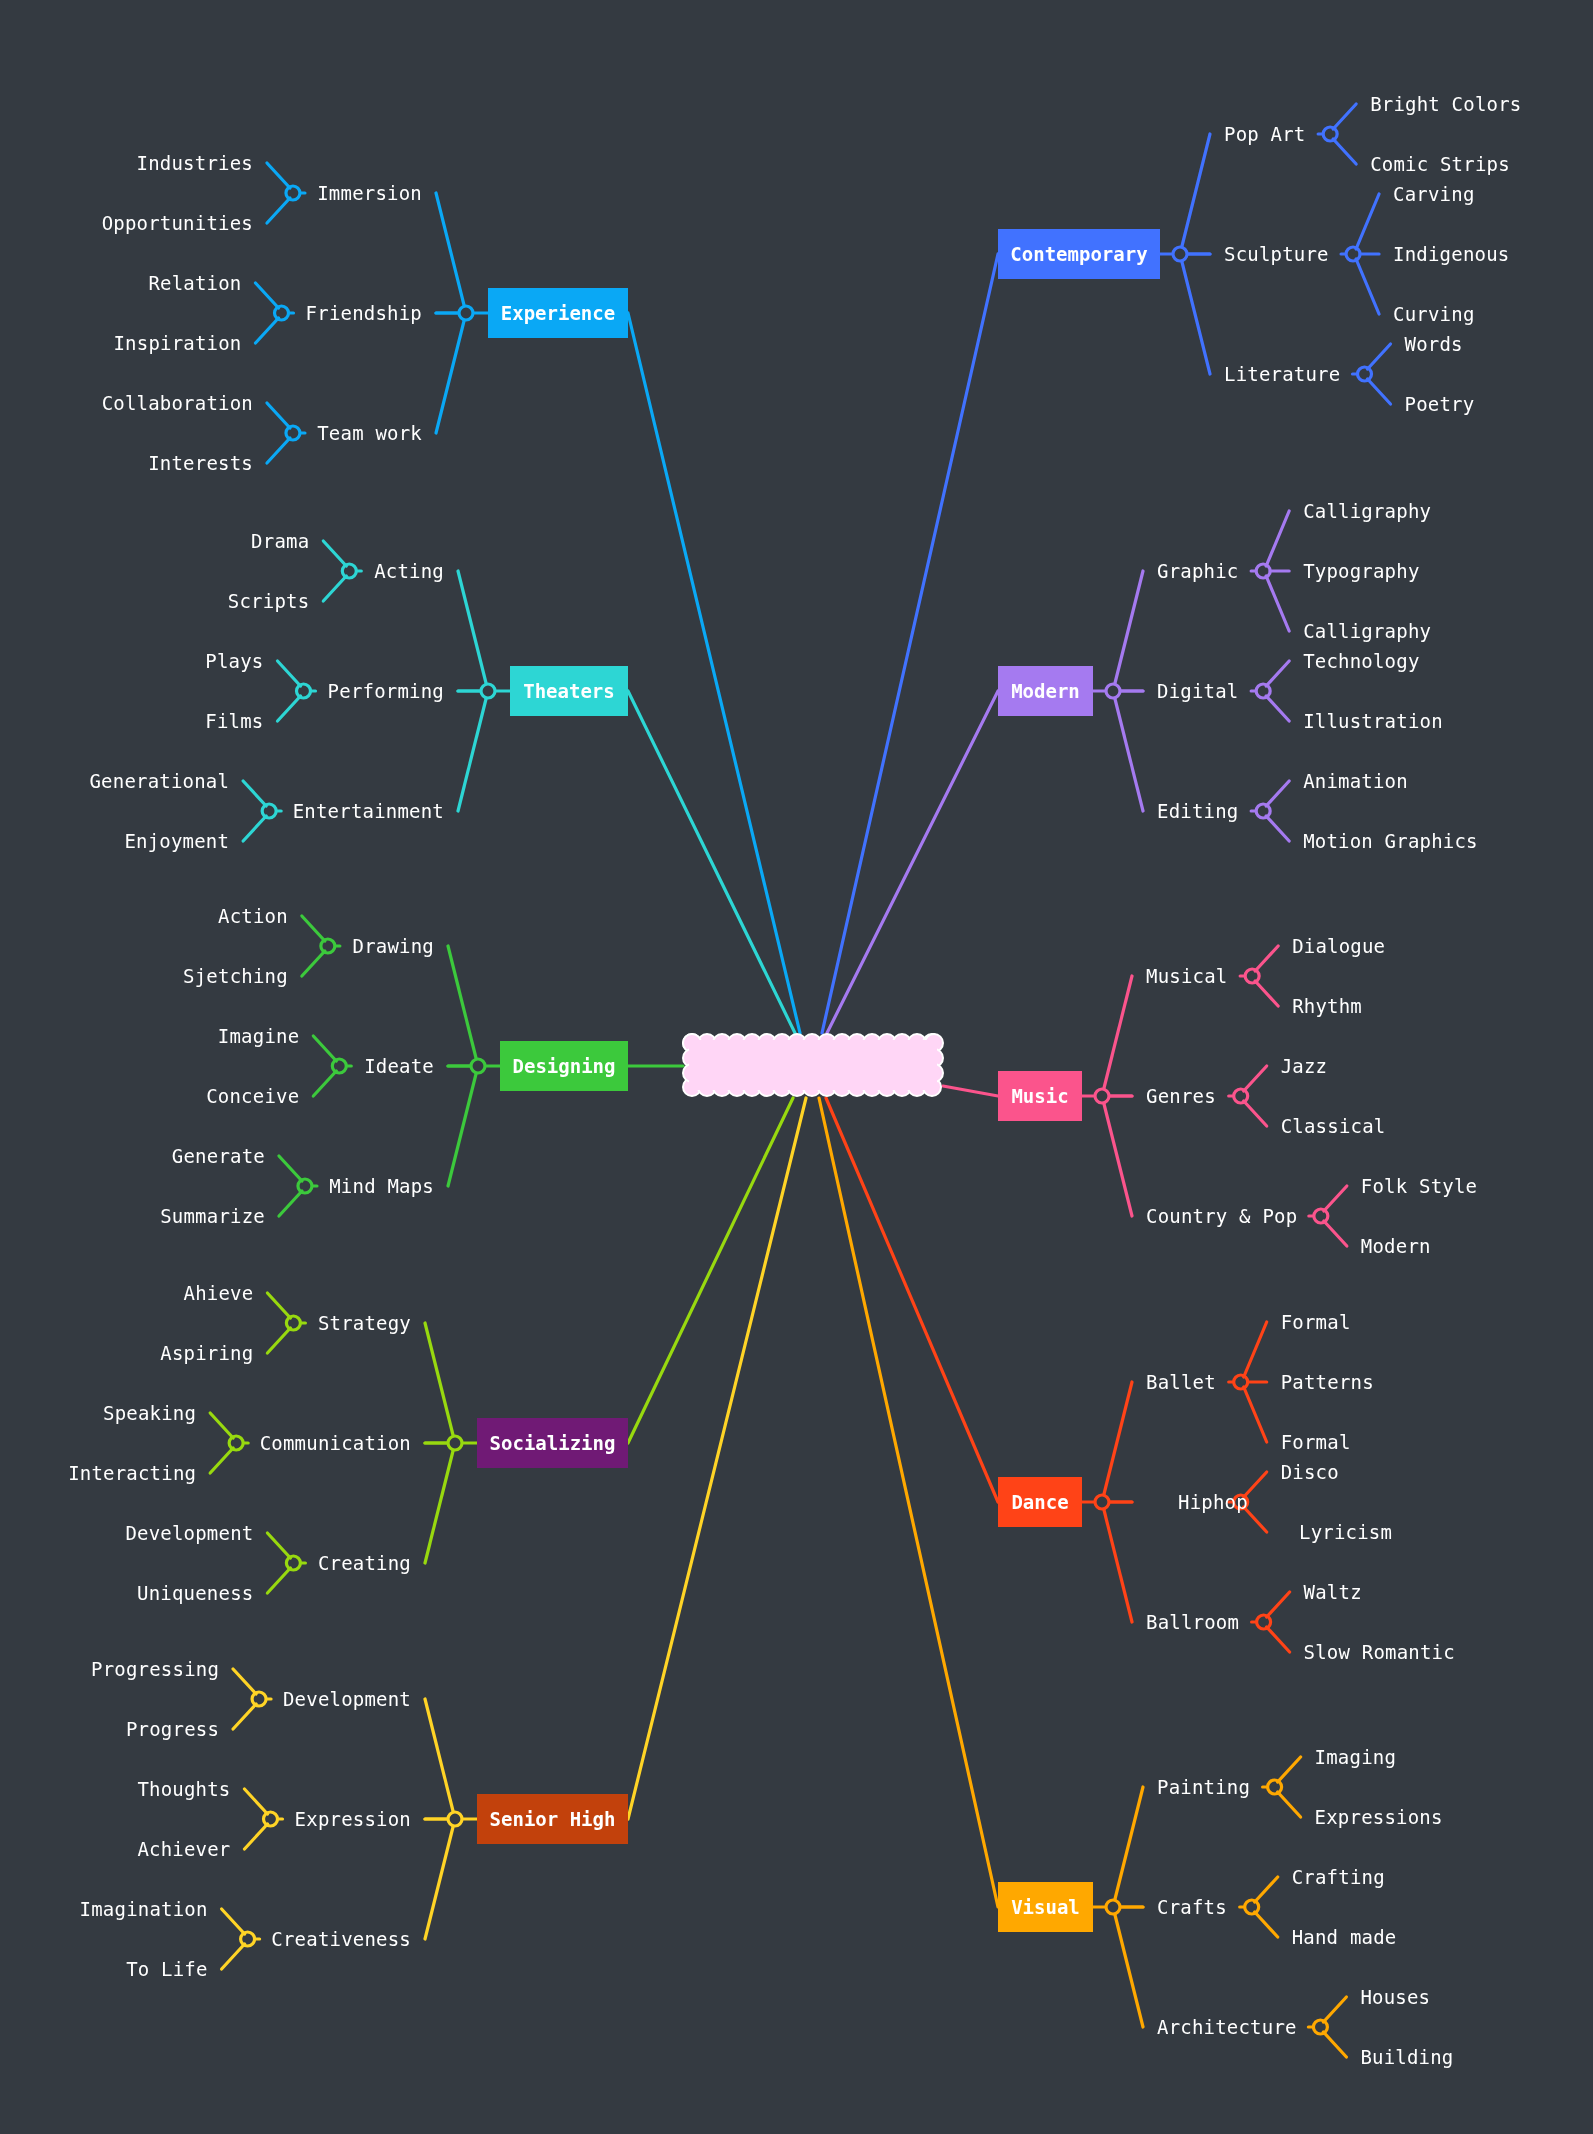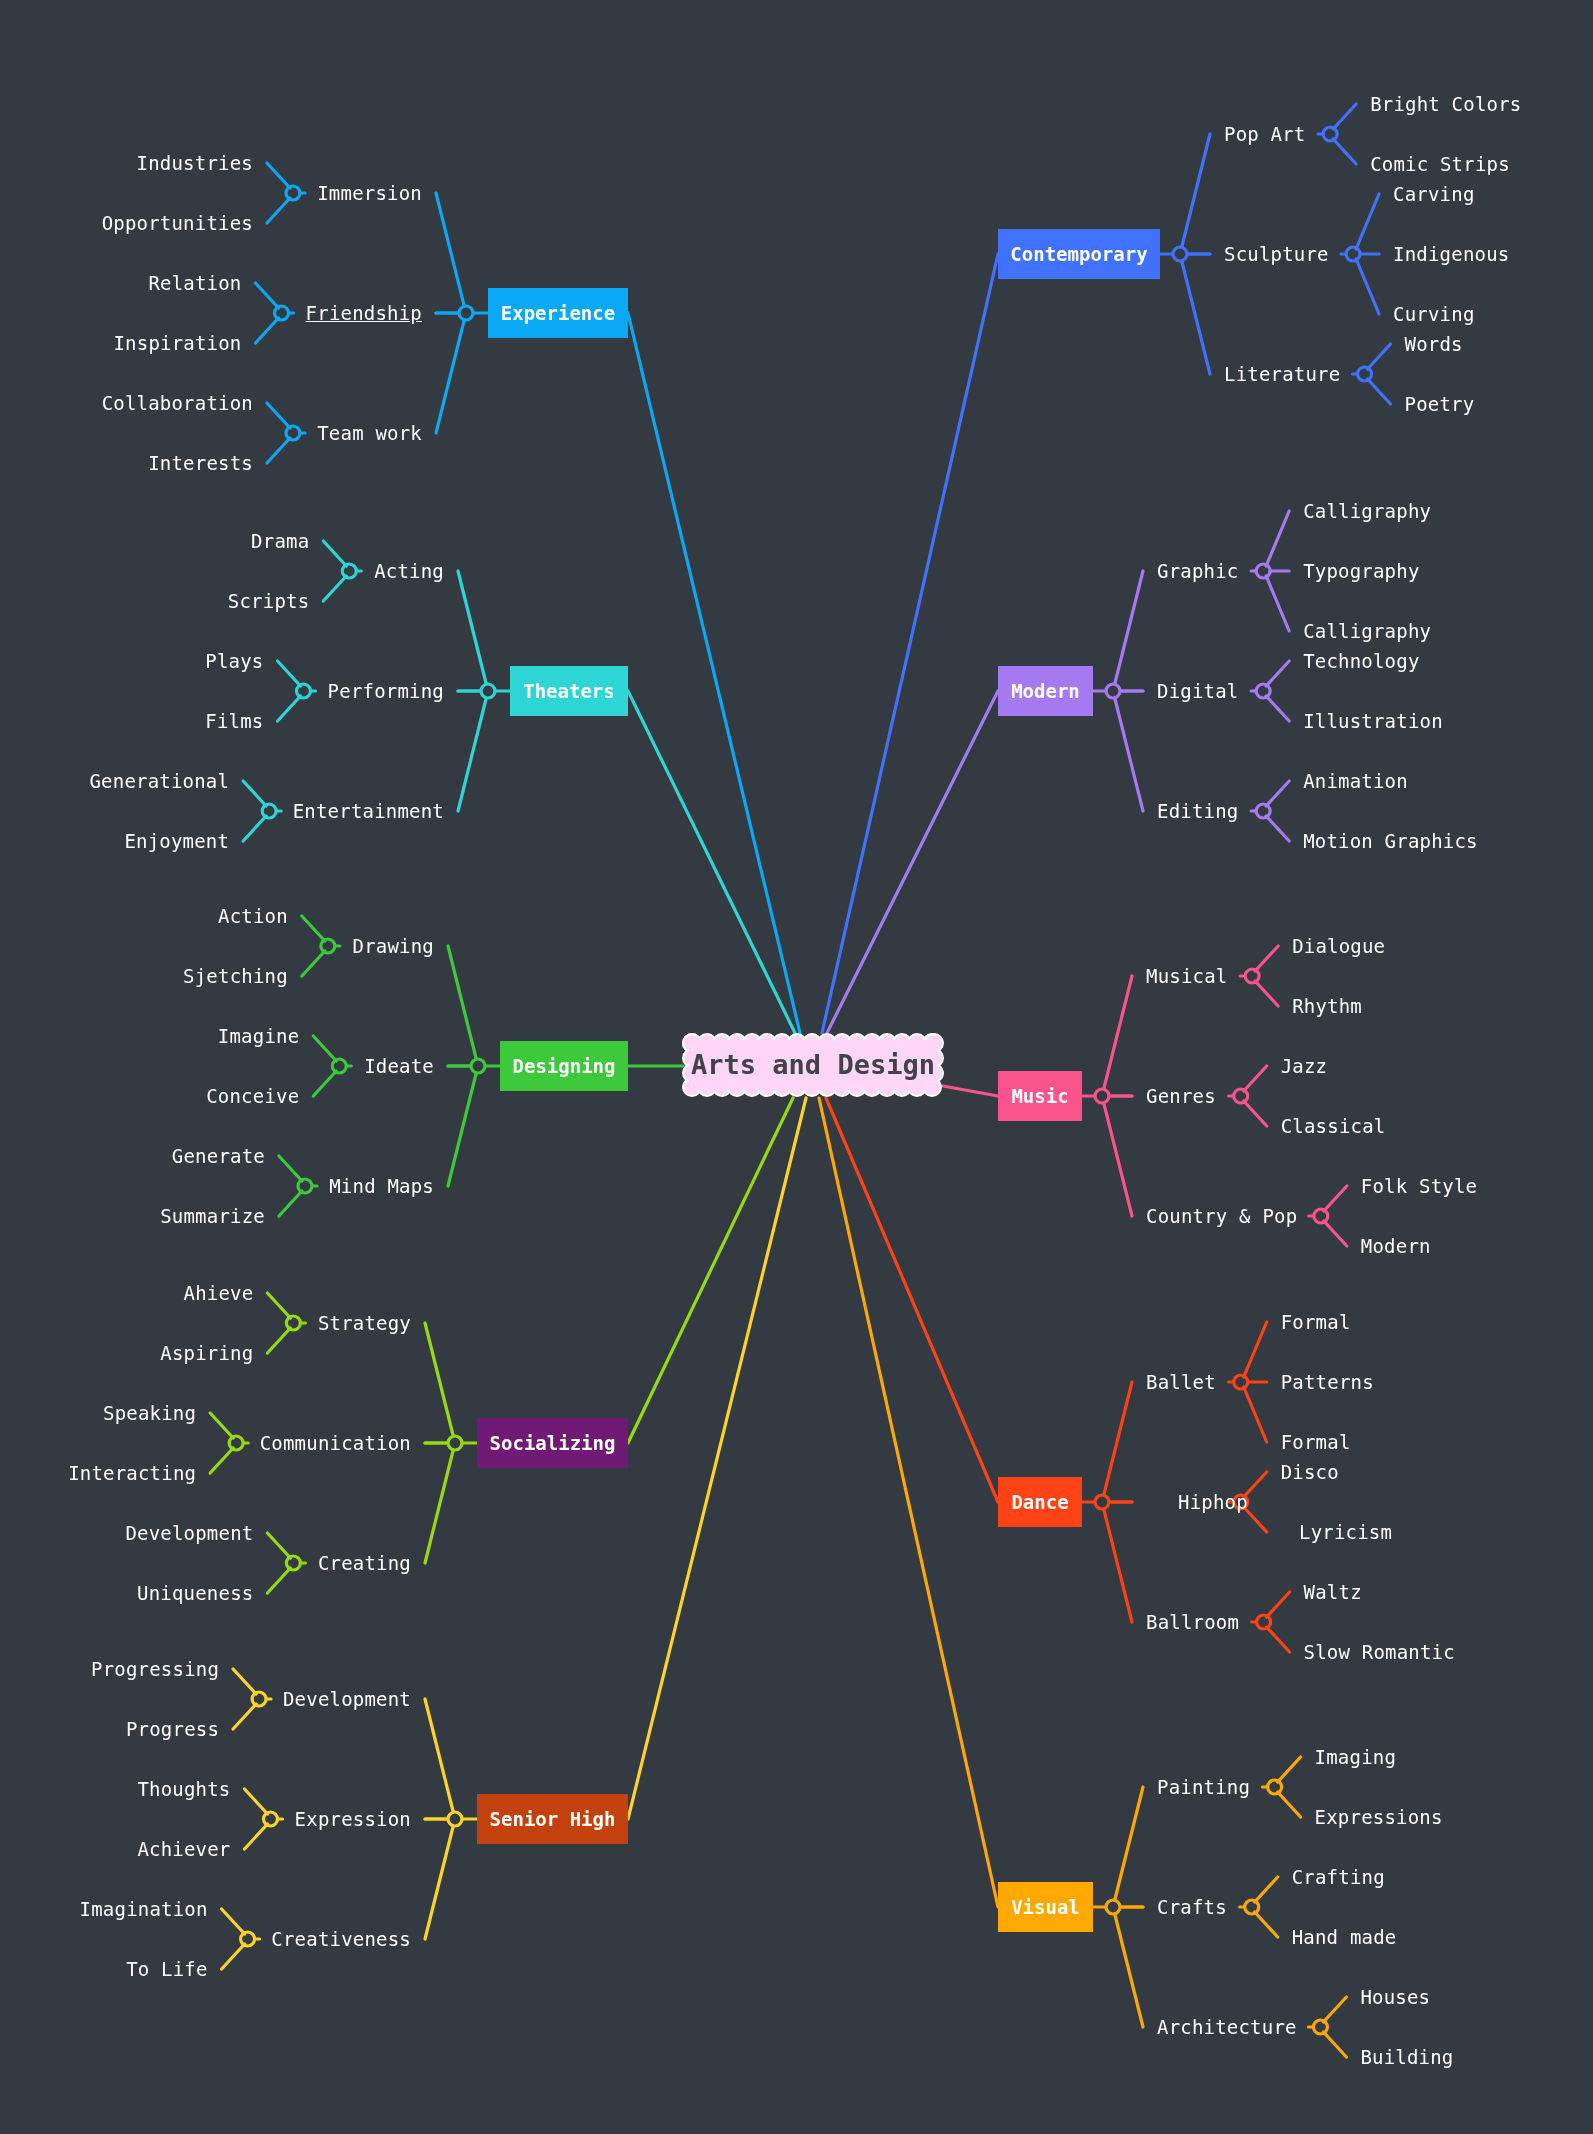--- a/index.html
+++ b/index.html
@@ -252,21 +252,21 @@
         <circle cx="692" cy="1073" r="9" fill="#ffd6f6" stroke="#ffffff" stroke-width="2"></circle>
         <circle cx="934" cy="1073" r="9" fill="#ffd6f6" stroke="#ffffff" stroke-width="2"></circle>
         <rect x="689" y="1040" width="248" height="50" fill="#ffd6f6"></rect>
       </g>
     </svg>
   <div id="nodes">
       <div class="main" style="left: 488px; top: 288px; width: 140px; background: rgb(10, 168, 245);">Experience</div>
       <div class="lbl r" style="right: 1171px; top: 193px;">Immersion</div>
       <div class="lbl r" style="right: 1340.05px; top: 163px;">Industries</div>
       <div class="lbl r" style="right: 1340.05px; top: 223px;">Opportunities</div>
-      <div class="lbl r" style="right: 1171px; top: 313px; text-decoration: underline;">Friendship</div>
+      <div class="lbl r" style="right: 1171px; top: 313px;">Friendship</div>
       <div class="lbl r" style="right: 1351.5px; top: 283px;">Relation</div>
       <div class="lbl r" style="right: 1351.5px; top: 343px;">Inspiration</div>
       <div class="lbl r" style="right: 1171px; top: 433px;">Team work</div>
       <div class="lbl r" style="right: 1340.05px; top: 403px;">Collaboration</div>
       <div class="lbl r" style="right: 1340.05px; top: 463px;">Interests</div>
       <div class="main" style="left: 510px; top: 666px; width: 118px; background: rgb(45, 214, 212);">Theaters</div>
       <div class="lbl r" style="right: 1149px; top: 571px;">Acting</div>
       <div class="lbl r" style="right: 1283.7px; top: 541px;">Drama</div>
       <div class="lbl r" style="right: 1283.7px; top: 601px;">Scripts</div>
       <div class="lbl r" style="right: 1149px; top: 691px;">Performing</div>
@@ -352,16 +352,13 @@
       <div class="lbl" style="left: 1157px; top: 1787px;">Painting</div>
       <div class="lbl" style="left: 1314.6px; top: 1757px;">Imaging</div>
       <div class="lbl" style="left: 1314.6px; top: 1817px;">Expressions</div>
       <div class="lbl" style="left: 1157px; top: 1907px;">Crafts</div>
       <div class="lbl" style="left: 1291.7px; top: 1877px;">Crafting</div>
       <div class="lbl" style="left: 1291.7px; top: 1937px;">Hand made</div>
       <div class="lbl" style="left: 1157px; top: 2027px;">Architecture</div>
       <div class="lbl" style="left: 1360.4px; top: 1997px;">Houses</div>
       <div class="lbl" style="left: 1360.4px; top: 2057px;">Building</div>
     </div>
-  <div class="root" id="root">
-    <span>Arts and Design</span>
-  </div>
 </div>
 
 </body></html>

